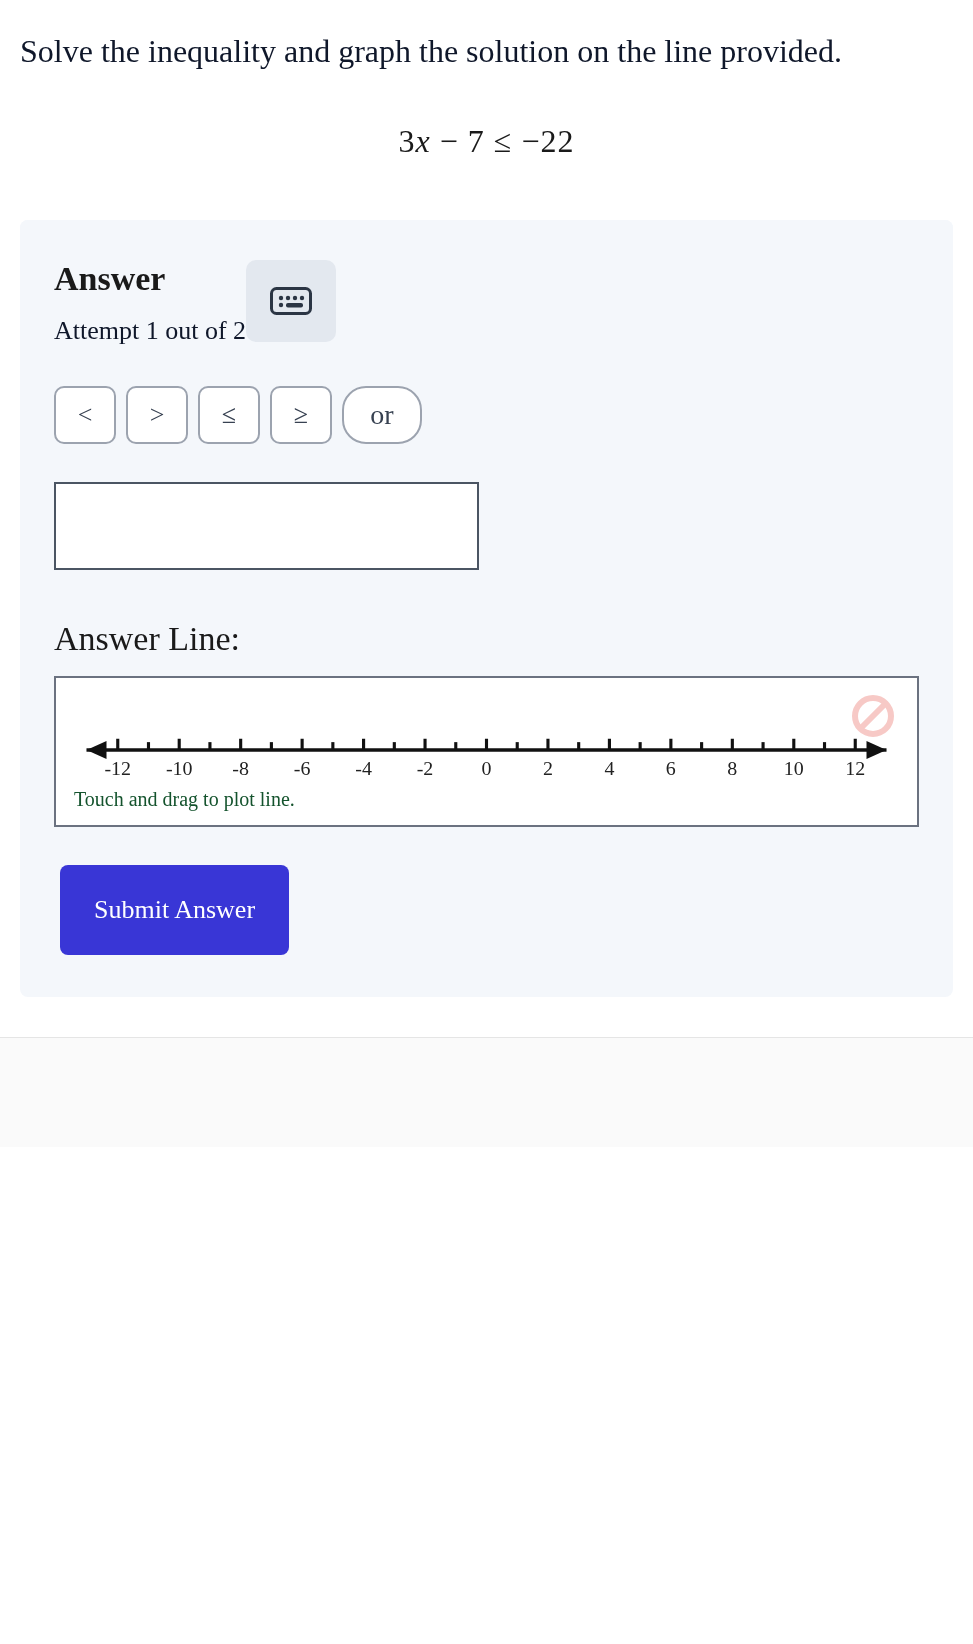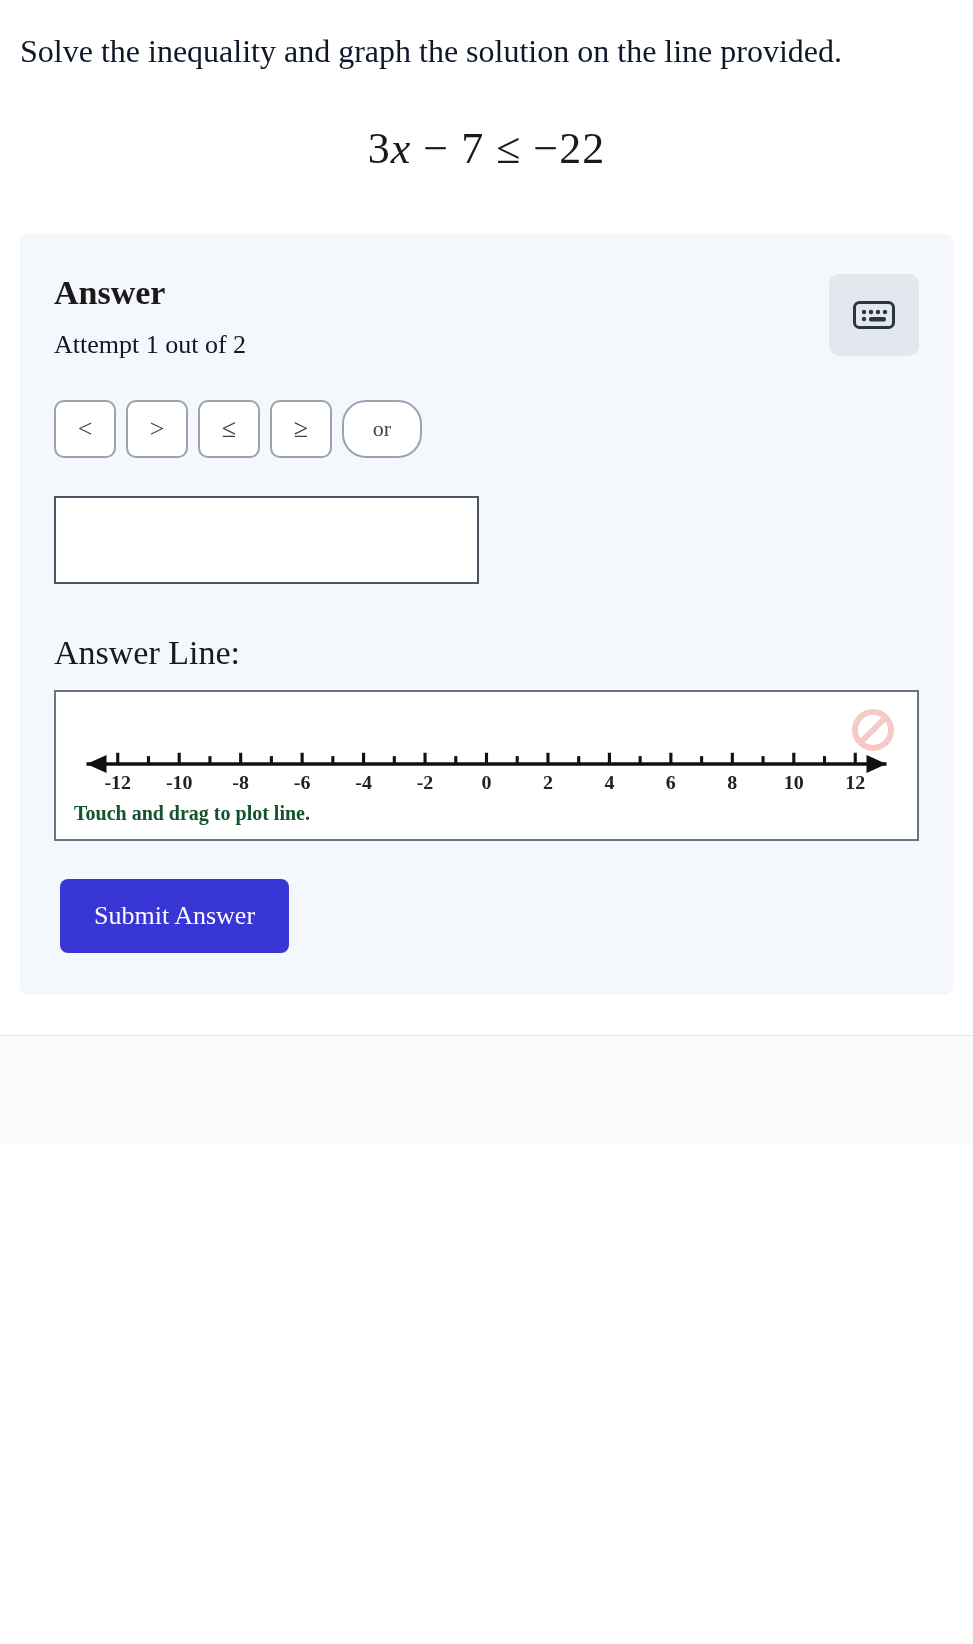--- a/index.html
+++ b/index.html
@@ -14,35 +14,34 @@
   }
   .question-text {
     font-size: 32px;
     line-height: 1.35;
     color: #0f172a;
     margin-bottom: 50px;
     font-weight: 400;
   }
   .equation {
     text-align: center;
-    font-size: 44px;
+    font-size: 32px;
     font-family: 'Times New Roman', serif;
     margin-bottom: 60px;
     letter-spacing: 1px;
   }
   .equation .x { font-style: italic; }
   .answer-box {
     background: #f4f7fb;
     border-radius: 8px;
     padding: 40px 34px 40px 34px;
     position: relative;
   }
   .answer-header {
     display: flex;
-    justify-content: space-between;
     align-items: flex-start;
   }
   .answer-title {
     font-size: 34px;
     font-weight: 700;
     margin-bottom: 18px;
   }
   .attempt {
     font-size: 26px;
     color: #0f172a;
@@ -73,21 +72,21 @@
     display: flex;
     align-items: center;
     justify-content: center;
     font-size: 26px;
     font-family: Georgia, serif;
     color: #374151;
     cursor: pointer;
   }
   .op-btn.or-btn {
     min-width: 80px;
-    font-size: 22px;
+    font-size: 28px;
     border-radius: 24px;
   }
   .section-label {
     font-size: 34px;
     margin-bottom: 18px;
   }
   .notation-input {
     width: 425px;
     height: 88px;
     border: 2px solid #4b5563;
@@ -95,21 +94,20 @@
     font-size: 28px;
     padding: 0 14px;
     margin-bottom: 50px;
   }
   .number-line-wrap {
     border: 2px solid #6b7280;
     background: #ffffff;
     padding: 18px 18px 14px 18px;
     position: relative;
     margin-bottom: 0;
-    font-weight: bold;
   }
   .nl-svg { width: 100%; height: 90px; display: block; }
   .nl-hint {
     text-align: left;
     font-size: 20px;
     color: #14532d;
     font-family: Georgia, serif;
     margin-top: 2px;
   }
   .clear-icon {
@@ -119,21 +117,21 @@
     width: 44px;
     height: 44px;
   }
   .submit-btn {
     background: #3936d6;
     color: #ffffff;
     font-size: 26px;
     font-family: Georgia, serif;
     border: none;
     border-radius: 8px;
-    padding: 22px 34px;
+    padding: 30px 34px;
     margin-top: 0;
     cursor: pointer;
     position: relative;
     top: -2px;
     left: 10px;
   }
   .submit-wrap { margin-top: 0; margin-left: 30px; padding-bottom: 30px;}
   .footer-stripe {
     margin-top: 40px;
     height: 110px;

